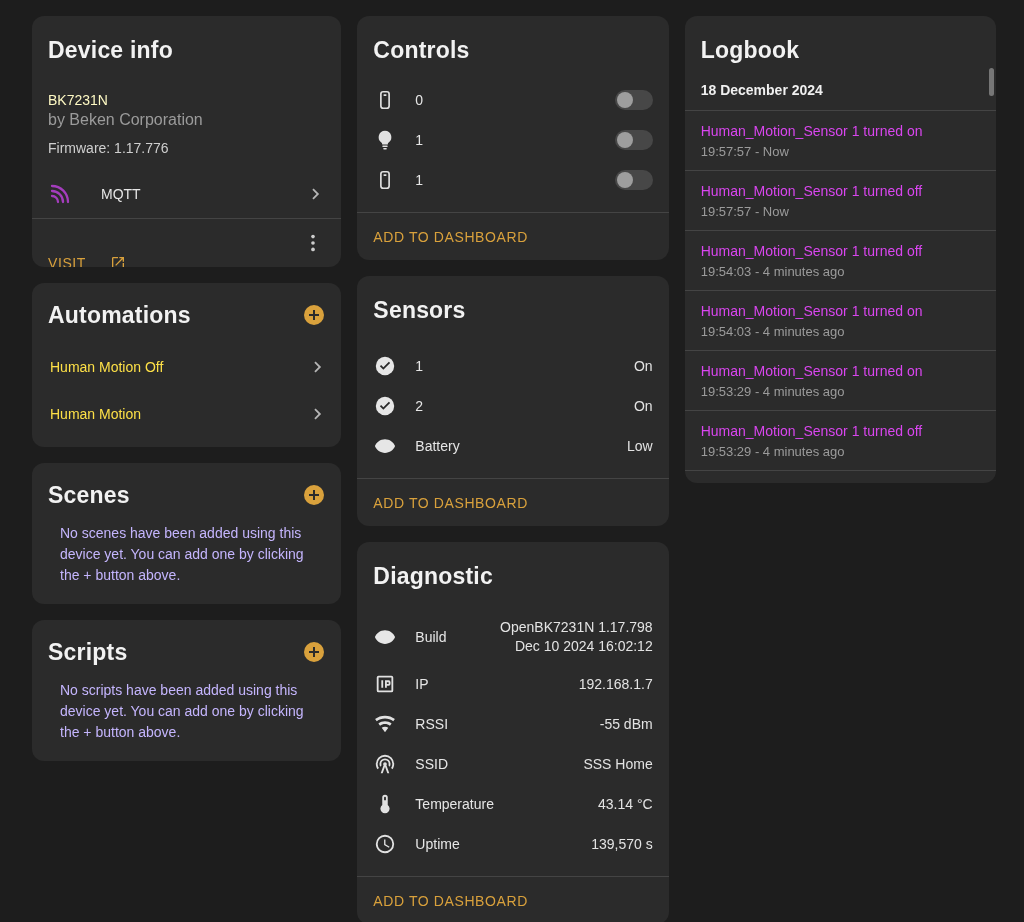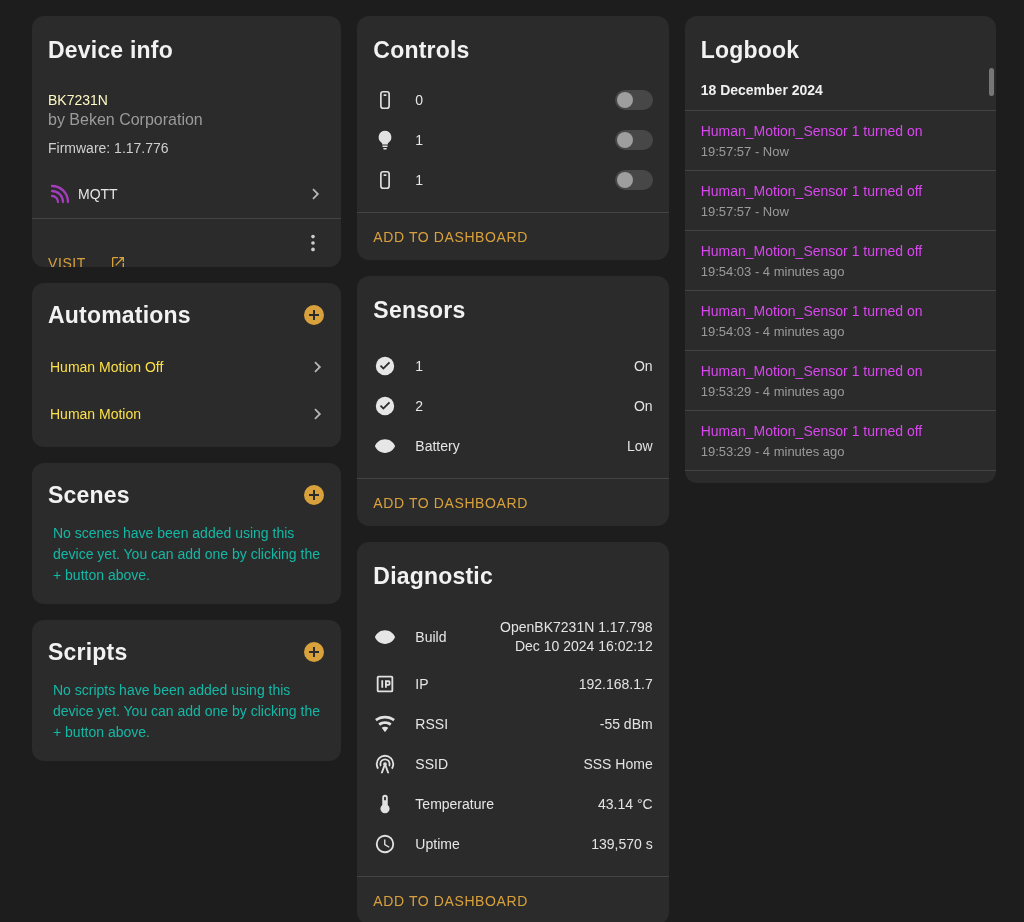--- a/index.html
+++ b/index.html
@@ -30,21 +30,21 @@
     display:flex; align-items:center; height:47px; padding:0 16px;
     color:#d9a13c; font-size:14px; font-weight:500; letter-spacing:.6px; cursor:pointer;
   }
 
   
   .device-details { padding:26px 16px 0 16px; }
   .device-name { font-size:14px; line-height:20px; color:#fef9c3; }
   .device-manufacturer { font-size:16px; line-height:20px; color:#9b9b9b; }
   .device-firmware { margin-top:8px; font-size:14px; line-height:20px; color:#cfcfcf; }
   .config-row {
-    margin-top:12px; height:48px; display:flex; align-items:center; gap:6px; padding:0 14px 0 16px;
+    margin-top:12px; height:48px; display:flex; align-items:center; gap:29px; padding:0 14px 0 16px;
     cursor:pointer;
   }
   .config-row .grow { flex:1; font-size:14px; color:#e6e6e6; }
   .device-footer { display:flex; align-items:center; height:48px; padding:0 10px 0 16px; }
   .visit-link { display:flex; align-items:center; gap:24px; color:#d9a13c; font-size:14px; font-weight:500; letter-spacing:.6px; cursor:pointer;margin-top:40px; }
   .device-footer .grow { flex:1; }
   .menu-btn { width:36px; height:36px; display:flex; align-items:center; justify-content:center; cursor:pointer; border-radius:50%; }
 
   
   .rows { margin-top:16px; padding-bottom:12px; }
@@ -60,21 +60,21 @@
   .toggle-thumb { position:absolute; left:2px; top:2px; width:16px; height:16px; border-radius:50%; background:#9e9e9e; }
 
   
   .list { margin-top:14px; padding-bottom:10px; }
   .list-item {
     display:flex; align-items:center; justify-content:space-between;
     height:47px; padding:0 12px 0 18px; cursor:pointer; font-size:14px; color:#fde047;
   }
 
   
-  .empty-text { padding:14px 16px 18px 21px; font-size:14px; line-height:21px; color:#14b8a6; }
+  .empty-text { padding:14px 16px 18px 28px; font-size:14px; line-height:21px; color:#c4b5fd; }
 
   
   .log-date-header {
     padding:18px 16px 12px 16px; font-size:14px; font-weight:700; color:#f0f0f0;
     border-bottom:1px solid rgba(255,255,255,.12);
   }
   .log-entry { padding:11px 16px 10px 16px; border-bottom:1px solid rgba(255,255,255,.12); cursor:pointer; }
   .log-msg { font-size:14px; line-height:19px; color:#d946ef; }
   .log-time { margin-top:3px; font-size:13px; line-height:16px; color:#9b9b9b; }
   .logbook-bottom-pad { height:12px; }

